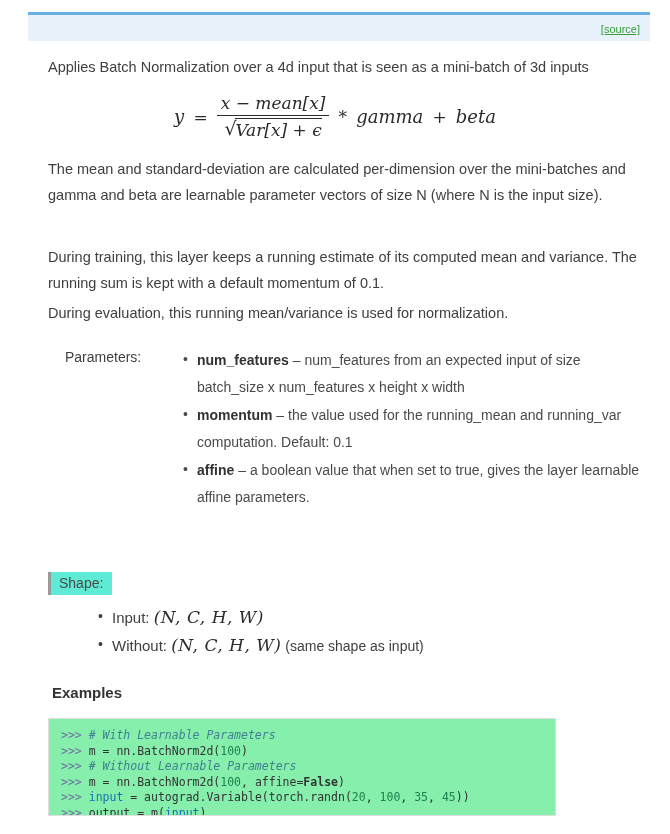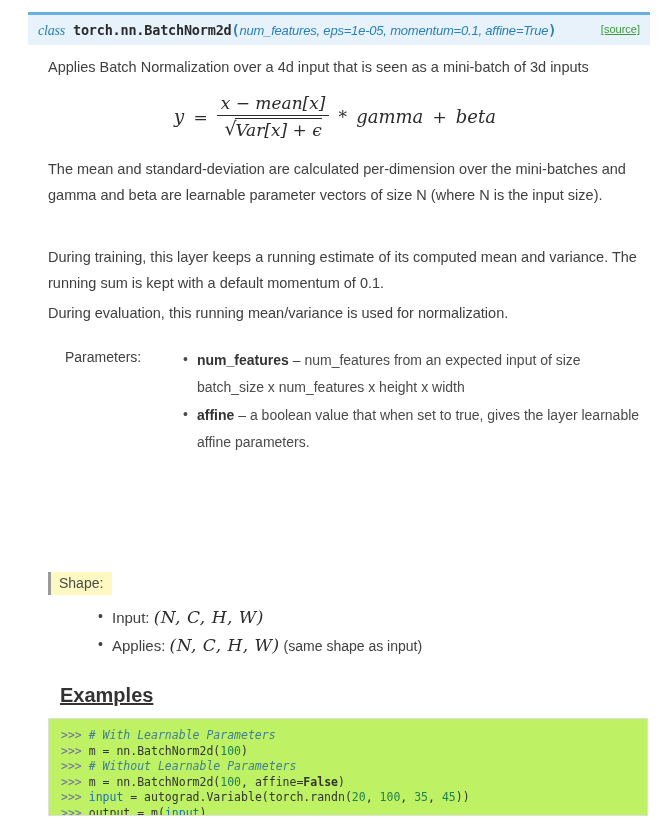--- a/index.html
+++ b/index.html
@@ -174,21 +174,21 @@
     font-size: 14px;
     color: #4a4a4a;
   }
   .pname { font-weight: bold; color: #333333; }
 
   
   .shape-label {
     position: absolute;
     left: 48px;
     top: 572px;
-    background: #fef9c3;
+    background: #5eead4;
     border-left: 3px solid #9a9a9a;
     padding: 3px 9px 4px 8px;
     font-size: 14px;
     color: #4a4a4a;
   }
   .shape-list {
     position: absolute;
     left: 80px;
     top: 604px;
     margin: 0;
@@ -217,35 +217,34 @@
     font-size: 17px;
     color: #2b2b2b;
     letter-spacing: 0.5px;
     text-align: right;
   }
   .shape-note { font-size: 14px; color: #404040; }
 
   
   .examples-title {
     position: absolute;
-    left: 60px;
+    left: 52px;
     top: 684px;
-    font-size: 20px;
+    font-size: 15px;
     font-weight: bold;
     color: #333333;
-    text-decoration: underline;
   }
   .code-block {
     position: absolute;
     left: 48px;
     top: 718px;
-    width: 600px;
+    width: 508px;
     height: 98px;
     box-sizing: border-box;
-    background: #bef264;
+    background: #86efac;
     border: 1px solid #dfdfdf;
     padding: 9px 0 0 12px;
     overflow: hidden;
   }
   .code-line {
     font-family: "DejaVu Sans Mono", monospace;
     font-size: 11.5px;
     line-height: 15.5px;
     white-space: pre;
     color: #333333;
@@ -268,21 +267,20 @@
     white-space: nowrap;
   }
 </style>
 </head>
 <body>
 
 <div class="page">
 
   <div class="sig-block">
     <a class="sig-source" href="#">[source]</a>
-    <span class="sig-line"><span class="sig-keyword">class</span><span class="sig-name">&nbsp;</span><span class="sig-name">torch.nn.BatchNorm2d</span><span class="sig-paren">(</span><span class="sig-params">num_features, eps=1e-05, momentum=0.1, affine=True</span><span class="sig-paren">)</span></span>
   </div>
 
   <div class="para p1">Applies Batch Normalization over a 4d input that is seen as a mini-batch of 3d inputs</div>
 
   <div class="formula">
     <span class="meq">y</span>
     <span class="mop">=</span>
     <span class="mfrac">
       <span class="num">x − mean[x]</span>
       <span class="den"><span class="sqrt-wrap"><span class="sqrt-sym">√</span><span class="sqrt-bar">Var[x] + ϵ</span></span></span>
@@ -294,28 +292,29 @@
   </div>
 
   <div class="para p2">The mean and standard-deviation are calculated per-dimension over the mini-batches and gamma and beta are learnable parameter vectors of size N (where N is the input size).</div>
   <div class="para p3">During training, this layer keeps a running estimate of its computed mean and variance. The running sum is kept with a default momentum of 0.1.</div>
   <div class="para p4">During evaluation, this running mean/variance is used for normalization.</div>
 
   <div class="params-wrap">
     <div class="params-label">Parameters:</div>
     <ul class="params-list">
       <li><span class="pname">num_features</span> <span>–</span> <span>num_features from an expected input of size batch_size x num_features x height x width</span></li>
+      <li><span class="pname">momentum</span> <span>–</span> <span>the value used for the running_mean and running_var computation. Default: 0.1</span></li>
       <li><span class="pname">affine</span> <span>–</span> <span>a boolean value that when set to true, gives the layer learnable affine parameters.</span></li>
     </ul>
   </div>
 
   <div class="shape-label">Shape:</div>
   <ul class="shape-list">
     <li><span>Input: </span><span class="mathtuple">(N, C, H, W)</span><span class="shape-note"></span></li>
-    <li><span>Applies: </span><span class="mathtuple">(N, C, H, W)</span><span class="shape-note"> (same shape as input)</span></li>
+    <li><span>Without: </span><span class="mathtuple">(N, C, H, W)</span><span class="shape-note"> (same shape as input)</span></li>
   </ul>
 
   <div class="examples-title">Examples</div>
   <div class="code-block">
     <div id="code-lines">
         <div class="code-line"><span class="tok-prompt">&gt;&gt;&gt; </span><span class="tok-comment"># With Learnable Parameters</span></div>
         <div class="code-line"><span class="tok-prompt">&gt;&gt;&gt; </span><span class="tok-name">m = nn.BatchNorm2d(</span><span class="tok-num">100</span><span class="tok-name">)</span></div>
         <div class="code-line"><span class="tok-prompt">&gt;&gt;&gt; </span><span class="tok-comment"># Without Learnable Parameters</span></div>
         <div class="code-line"><span class="tok-prompt">&gt;&gt;&gt; </span><span class="tok-name">m = nn.BatchNorm2d(</span><span class="tok-num">100</span><span class="tok-name">, affine=</span><span class="tok-kw">False</span><span class="tok-name">)</span></div>
         <div class="code-line"><span class="tok-prompt">&gt;&gt;&gt; </span><span class="tok-builtin">input</span><span class="tok-name"> = autograd.Variable(torch.randn(</span><span class="tok-num">20</span><span class="tok-name">, </span><span class="tok-num">100</span><span class="tok-name">, </span><span class="tok-num">35</span><span class="tok-name">, </span><span class="tok-num">45</span><span class="tok-name">))</span></div>

